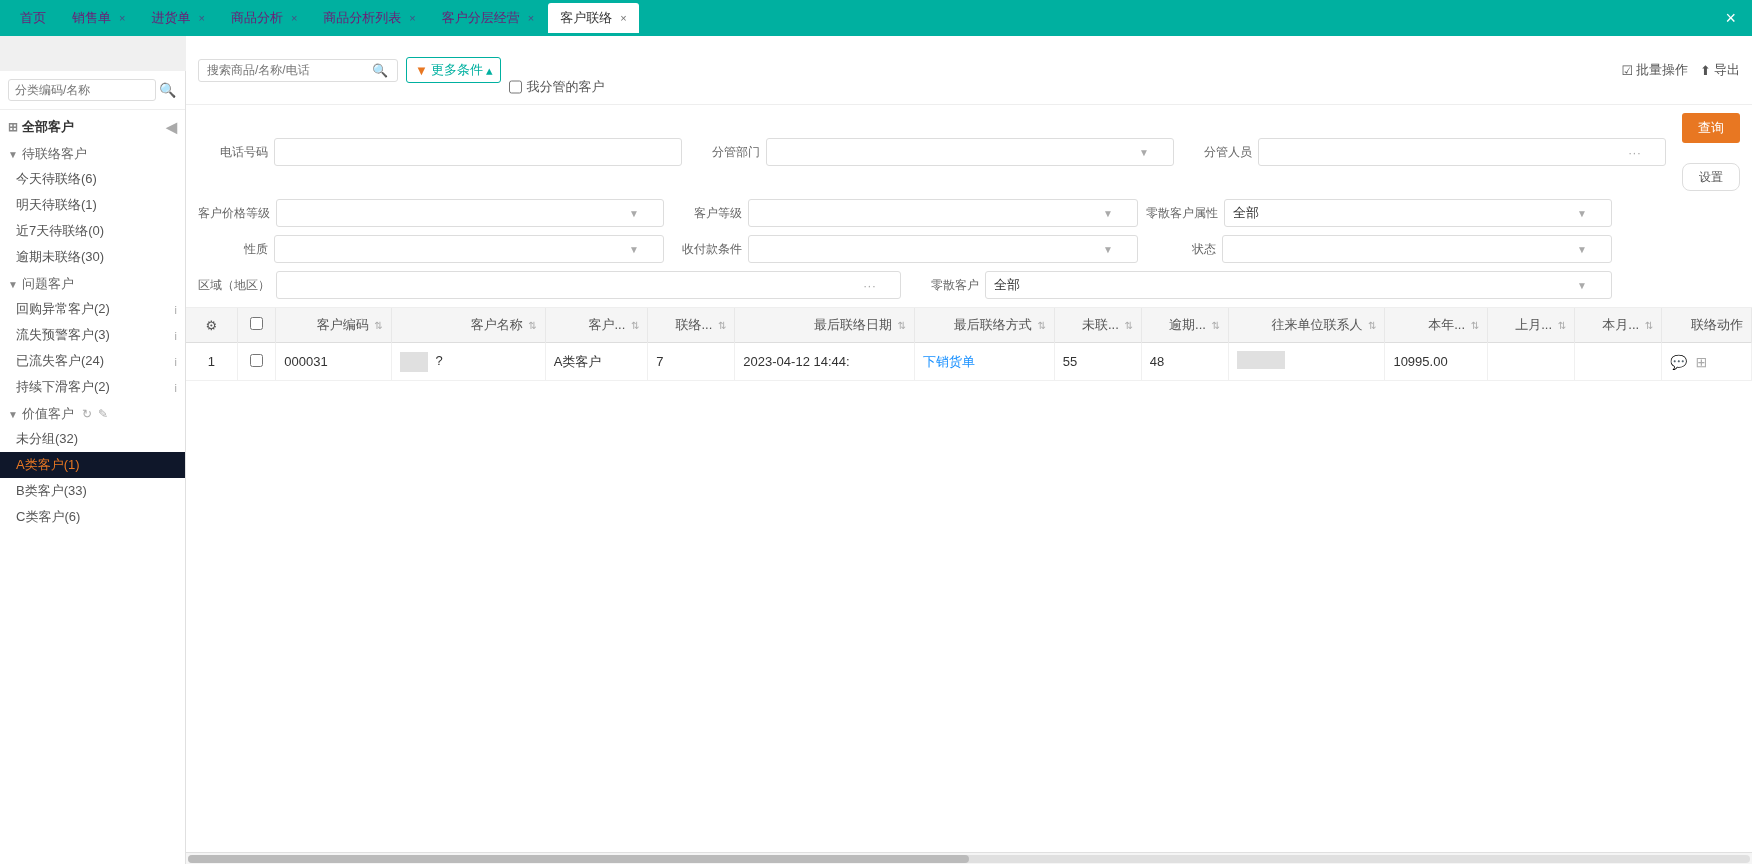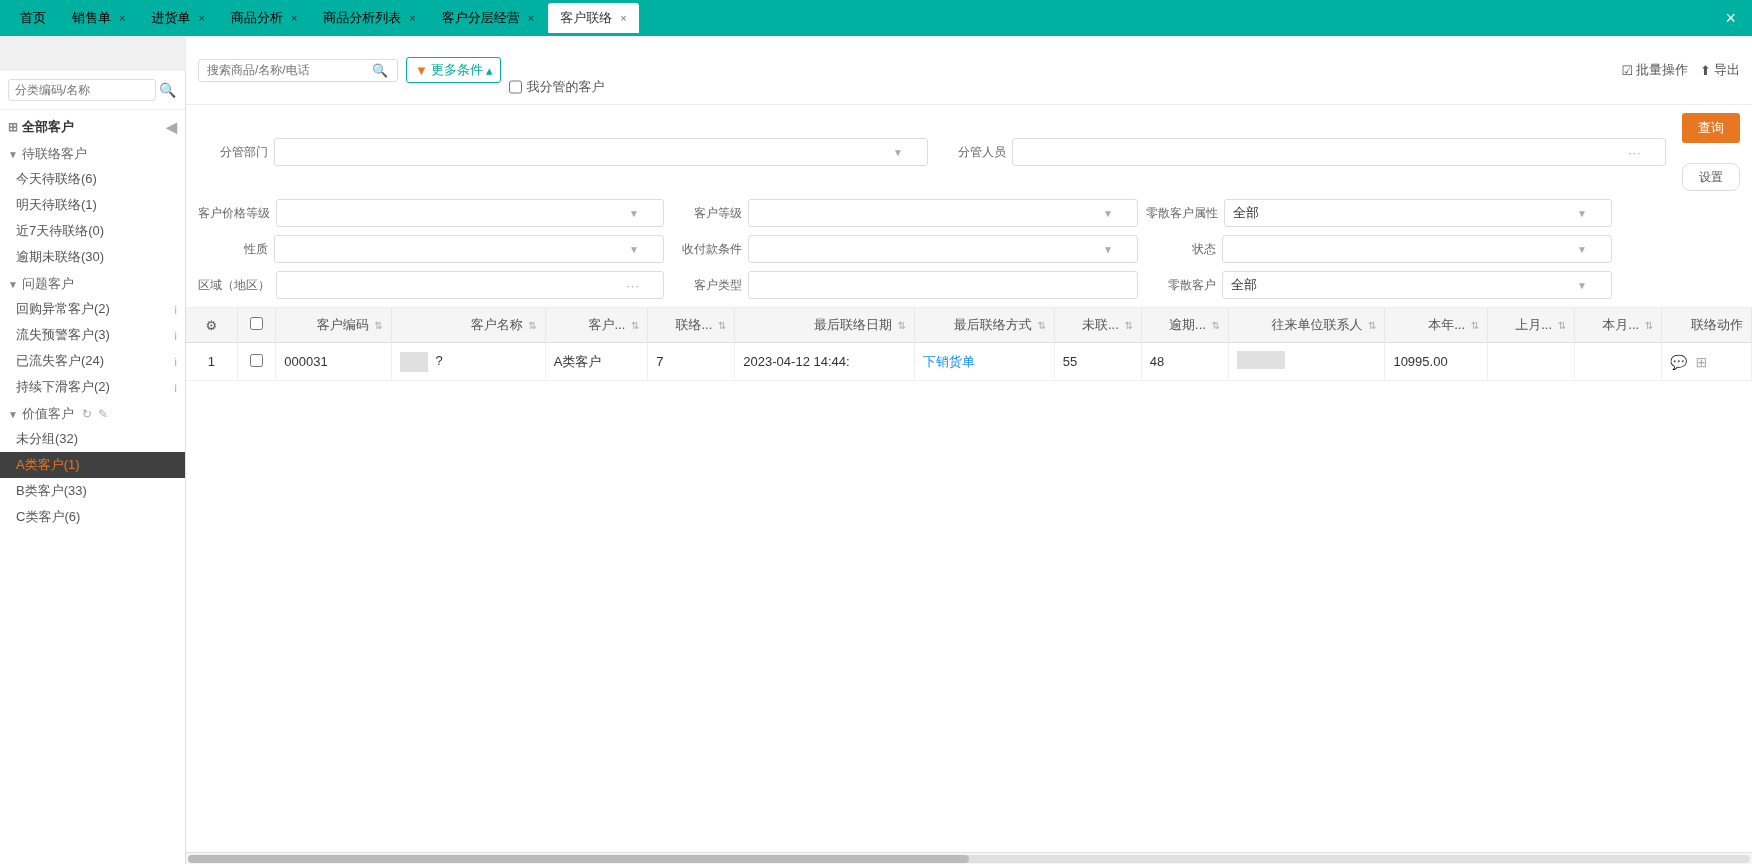--- a/index.html
+++ b/index.html
@@ -8,21 +8,21 @@
     
     .top-nav {
       background: #00b0a0;
       height: 36px;
       display: flex;
       align-items: center;
       padding: 0 8px;
       gap: 2px;
     }
     .nav-item {
-      color: #000000;
+      color: #701a75;
       padding: 6px 12px;
       cursor: pointer;
       border-radius: 3px 3px 0 0;
       display: flex;
       align-items: center;
       gap: 4px;
       white-space: nowrap;
       font-size: 13px;
     }
     .nav-item.home { background: transparent; }
@@ -88,21 +88,21 @@
     .sidebar-group-label .arrow { font-size: 10px; color: #888; }
     .sidebar-item {
       padding: 4px 8px 4px 16px;
       color: #555;
       cursor: pointer;
       font-size: 12px;
       display: flex;
       align-items: center;
       gap: 4px;
     }
-    .sidebar-item.active { background: #404040; color: #e87722; }
+    .sidebar-item.active { background: #0f172a; color: #e87722; }
     .sidebar-item .info-icon { color: #aaa; font-size: 11px; margin-left: auto; }
 
     
     .content-area {
       flex: 1;
       display: flex;
       flex-direction: column;
       overflow: hidden;
       background: #fff;
       margin: 0;
@@ -497,20 +497,24 @@
           <span>⬆</span>
           <span>导出</span>
         </div>
       </div>
     </div>
 
     <div class="filter-area">
 
       <div class="filter-row">
         <div class="filter-item">
+          <span class="filter-label">电话号码</span>
+          <input class="filter-input" style="flex: 2 1 0%;">
+        </div>
+        <div class="filter-item">
           <span class="filter-label">分管部门</span>
           <div class="filter-select" style="flex:2;">
             <span></span>
             <span class="chevron">▼</span>
           </div>
         </div>
         <div class="filter-item">
           <span class="filter-label">分管人员</span>
           <div class="filter-select" style="flex:2;">
             <span></span>
@@ -573,24 +577,20 @@
         <div style="width:120px;"></div>
       </div>
 
       <div class="filter-row">
         <div class="filter-item">
           <span class="filter-label">区域（地区）</span>
           <div class="filter-select" style="flex:2;">
             <span></span>
             <span class="filter-dots">···</span>
           </div>
-        </div>
-        <div class="filter-item">
-          <span class="filter-label">客户类型</span>
-          <input class="filter-input" style="flex: 2 1 0%;">
         </div>
         <div class="filter-item">
           <span class="filter-label">零散客户</span>
           <div class="filter-select" style="flex:2;">
             <span>全部</span>
             <span class="chevron">▼</span>
           </div>
         </div>
         <div style="width:120px;"></div>
       </div>

